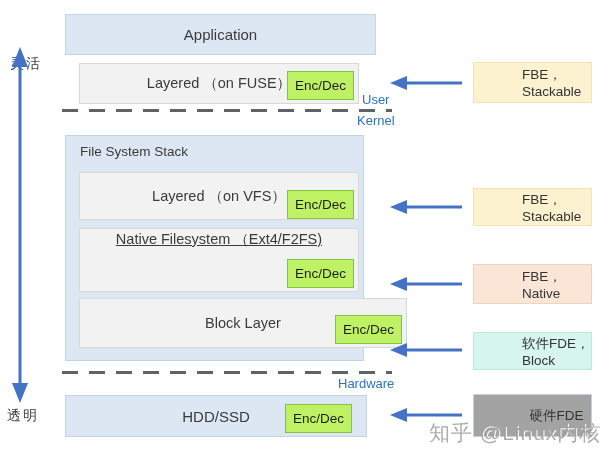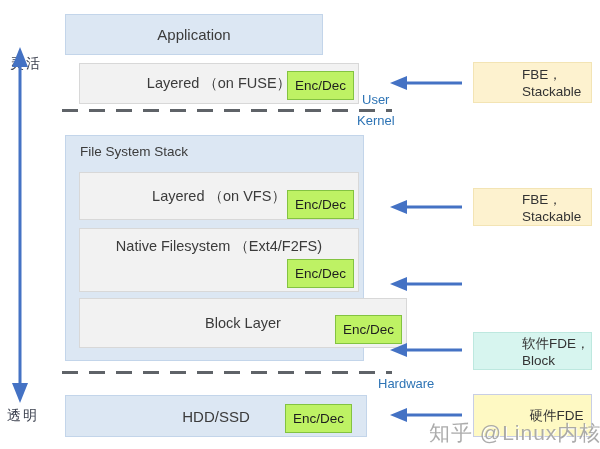--- a/index.html
+++ b/index.html
@@ -9,41 +9,41 @@
   }
   
   .axis-label{position:absolute;font-size:14px;color:#3d4250;letter-spacing:2px;}
   #axis-top{left:10px;top:23px;margin-top:32px;}
   #axis-bottom{left:7px;top:407px;}
   #left-arrow{position:absolute;left:5px;top:46px;}
   
   .blue-box{
     position:absolute;background:#dce7f3;border:1px solid #c3d5ea;box-sizing:border-box;
   }
-  #app-box{left:65px;top:14px;width:258px;height:41px;}
+  #app-box{left:65px;top:14px;width:311px;height:41px;}
   #fss-box{left:65px;top:135px;width:299px;height:226px;}
   #hdd-box{left:65px;top:395px;width:302px;height:42px;}
   .blue-box .center-label{
     position:absolute;left:0;right:0;top:0;bottom:0;display:flex;
     align-items:center;justify-content:center;font-size:15px;color:#3b3b3b;
   }
   #fss-title{position:absolute;left:14px;top:8px;font-size:13.5px;color:#3b3b3b;}
   
   .gray-box{
     position:absolute;background:#f2f2f2;border:1px solid #d8d8d8;box-sizing:border-box;
   }
   #fuse-box{left:79px;top:63px;width:280px;height:41px;}
   #vfs-box{left:79px;top:172px;width:280px;height:48px;}
   #native-box{left:79px;top:228px;width:280px;height:64px;}
   #block-box{left:79px;top:298px;width:328px;height:50px;}
   .gray-box .layer-label{
     position:absolute;left:0;right:0;top:0;bottom:0;display:flex;
     align-items:center;justify-content:center;font-size:14.5px;color:#3b3b3b;
   }
-  #native-box .layer-label{align-items:flex-start;padding-top:8px;bottom:auto;}
+  #native-box .layer-label{align-items:flex-start;padding-top:1px;bottom:auto;text-decoration:underline;}
   
   .enc-chip{
     position:absolute;background:#bef264;border:1px solid #83c341;box-sizing:border-box;
     width:67px;height:29px;display:flex;align-items:center;justify-content:center;
     font-size:13.5px;color:#1e1e1e;
   }
   #enc-fuse{right:4px;top:7px;}
   #enc-vfs{right:4px;bottom:0px;}
   #enc-native{right:4px;bottom:3px;}
   #enc-block{right:4px;bottom:3px;}
@@ -51,32 +51,32 @@
   
   .dashed-line{
     position:absolute;height:3px;
     background:repeating-linear-gradient(90deg,#5f6368 0 16px,transparent 16px 27px);
   }
   #dash-user{left:62px;top:109px;width:330px;}
   #dash-hw{left:62px;top:371px;width:330px;}
   .boundary-label{position:absolute;font-size:13px;color:#2e74b5;}
   #user-label{left:362px;top:92px;text-align:center;}
   #kernel-label{left:357px;top:113px;}
-  #hardware-label{left:338px;top:376px;margin-left:40px;}
+  #hardware-label{left:338px;top:376px;}
   
   .anno-box{
     position:absolute;left:473px;width:119px;box-sizing:border-box;
     display:flex;align-items:center;justify-content:center;
     font-size:13.5px;color:#333;padding-left:48px;
   }
   #anno-0{top:62px;height:41px;background:#fdf2cf;border:1px solid #f3e4b4;}
   #anno-1{top:188px;height:38px;background:#fdf2cf;border:1px solid #f3e4b4;}
   #anno-2{top:264px;height:40px;background:#fbe5d6;border:1px solid #f0d3bd;}
   #anno-3{top:332px;height:38px;background:#d7f5ef;border:1px solid #bde8df;}
-  #anno-4{top:394px;height:43px;background:#fef9c3;border:1px solid #c8cee5;}
+  #anno-4{top:394px;height:43px;background:#a3a3a3;border:1px solid #c8cee5;}
   .left-arrow-svg{position:absolute;left:388px;}
   #arrow-0{top:73px;}
   #arrow-1{top:197px;}
   #arrow-2{top:274px;}
   #arrow-3{top:340px;}
   #arrow-4{top:405px;}
   
   #watermark{
     position:absolute;left:429px;top:419px;font-size:21px;letter-spacing:1px;
     color:rgba(158,158,158,0.85);text-shadow:1px 1px 0 rgba(255,255,255,0.9);
@@ -152,18 +152,19 @@
     <line x1="17" y1="10" x2="74" y2="10" stroke="#4472c4" stroke-width="3"></line>
     <polygon points="2,10 19,3 19,17" fill="#4472c4"></polygon>
   </svg>
   <svg id="arrow-4" class="left-arrow-svg" width="76" height="20" viewBox="0 0 76 20">
     <line x1="17" y1="10" x2="74" y2="10" stroke="#4472c4" stroke-width="3"></line>
     <polygon points="2,10 19,3 19,17" fill="#4472c4"></polygon>
   </svg>
 
   <div id="anno-0" class="anno-box">FBE，Stackable</div>
   <div id="anno-1" class="anno-box">FBE，Stackable</div>
+  <div id="anno-2" class="anno-box">FBE，Native</div>
   <div id="anno-3" class="anno-box">软件FDE，Block</div>
   <div id="anno-4" class="anno-box">硬件FDE</div>
 
   <div id="watermark">知乎 @Linux内核</div>
 
 </div>
 
 </body></html>

